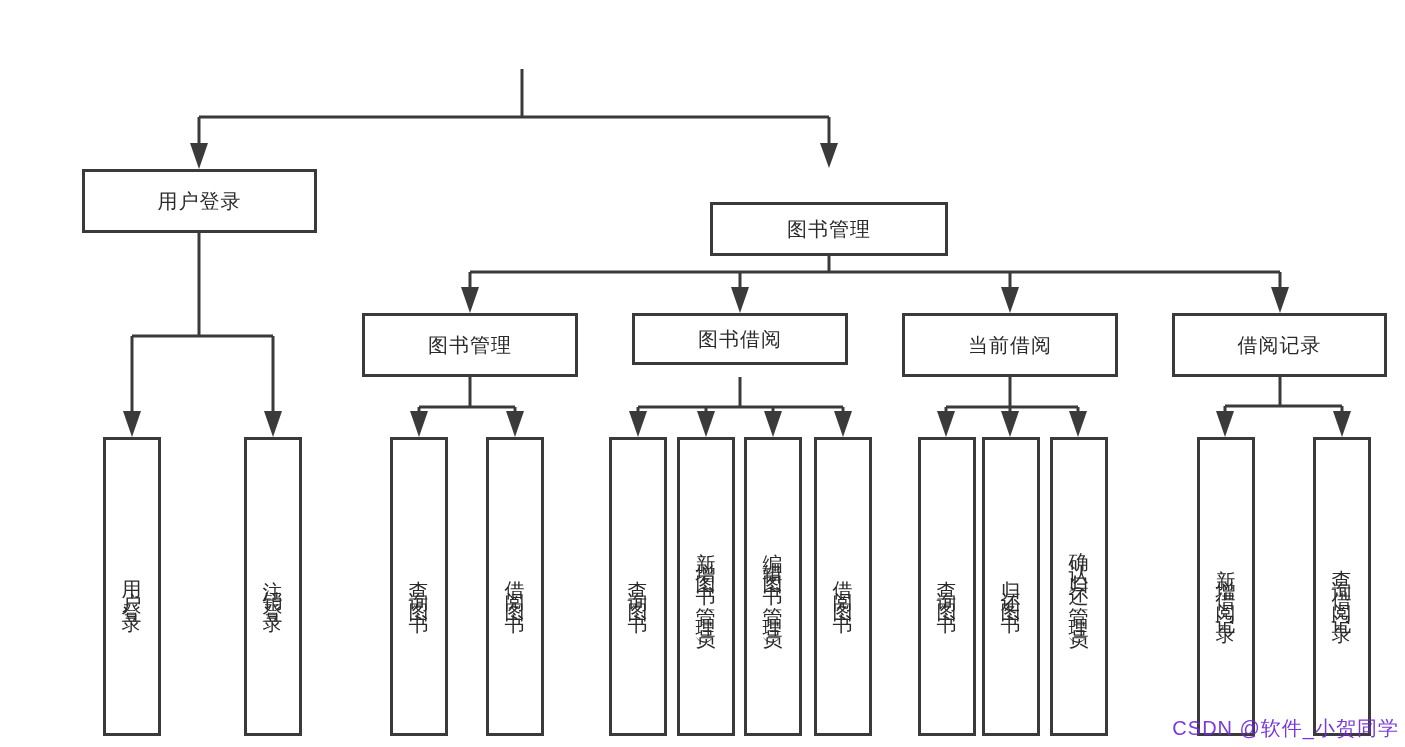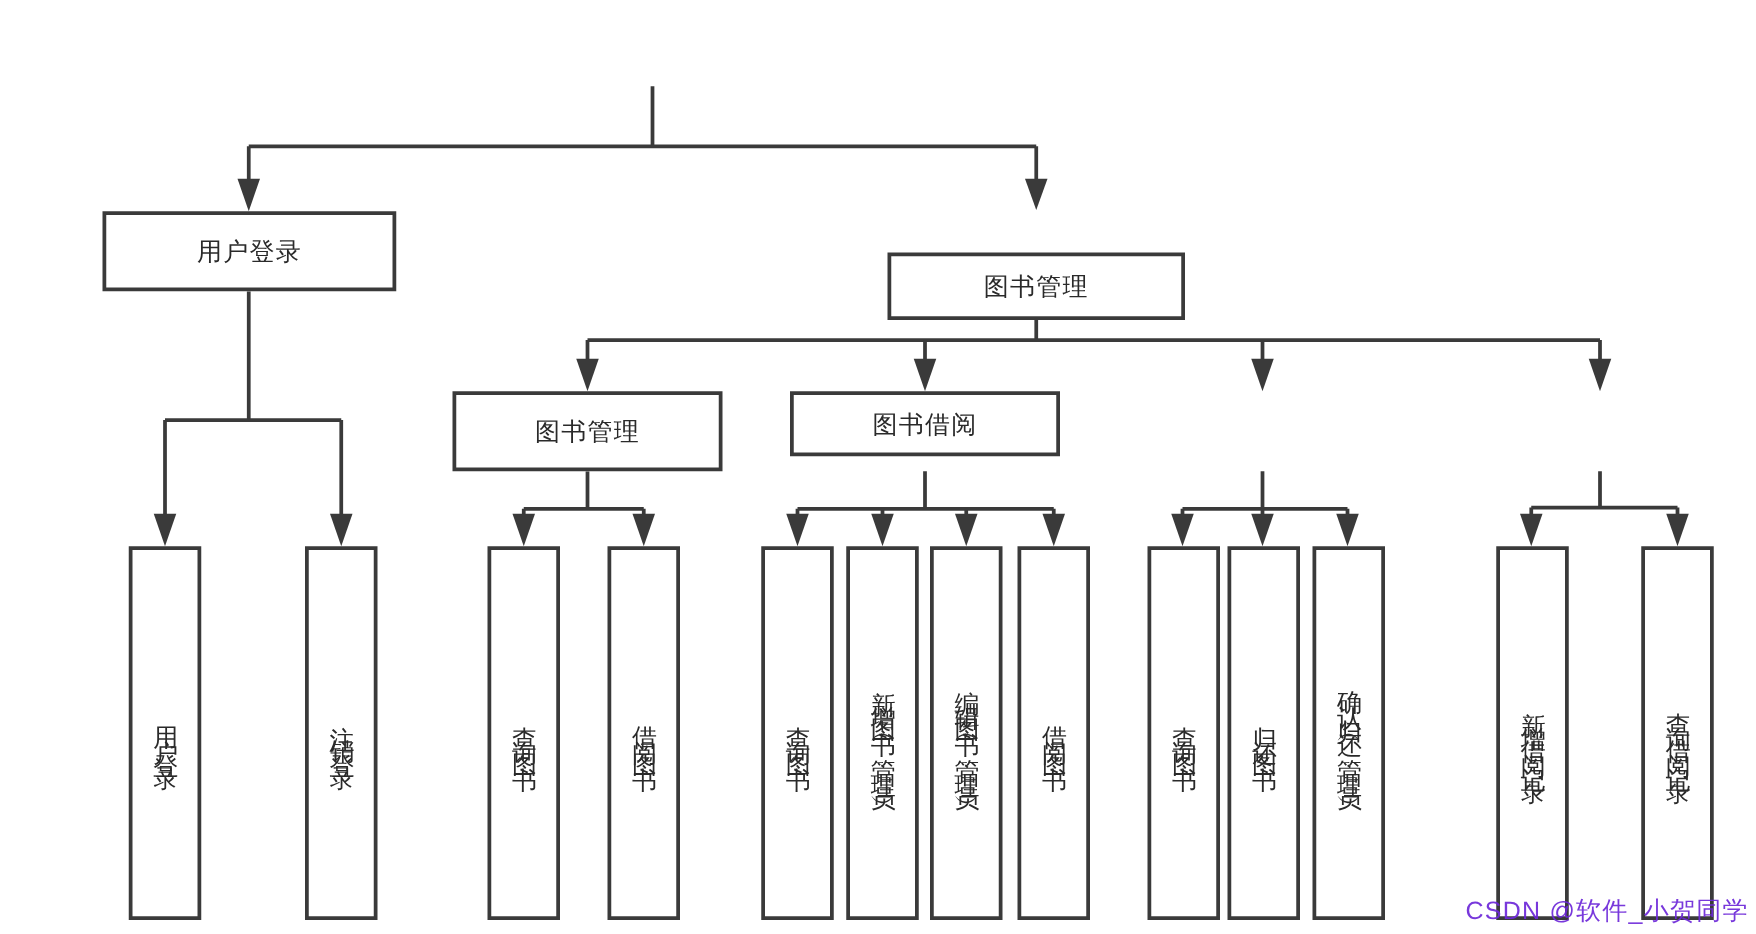--- a/index.html
+++ b/index.html
@@ -136,20 +136,22 @@
       <polygon points="1333,411 1351,411 1342,437"></polygon>
     </g>
   </svg>
 
 
   <div class="hbox n-userlogin">用户登录</div>
   <div class="hbox n-bookmgmt">图书管理</div>
 
   <div class="hbox n-newbook">图书管理</div>
   <div class="hbox n-borrowmod">图书借阅</div>
+  <div class="hbox n-current">当前借阅</div>
+  <div class="hbox n-records">借阅记录</div>
 
   <div class="leaf l-a1">用户登录</div>
   <div class="leaf l-a2">注销登录</div>
 
   <div class="leaf l-b1">查询图书</div>
   <div class="leaf l-b2">借阅图书</div>
 
   <div class="leaf l-c1">查询图书</div>
   <div class="leaf l-c2">新增图书（管理员）</div>
   <div class="leaf l-c3">编辑图书（管理员）</div>

